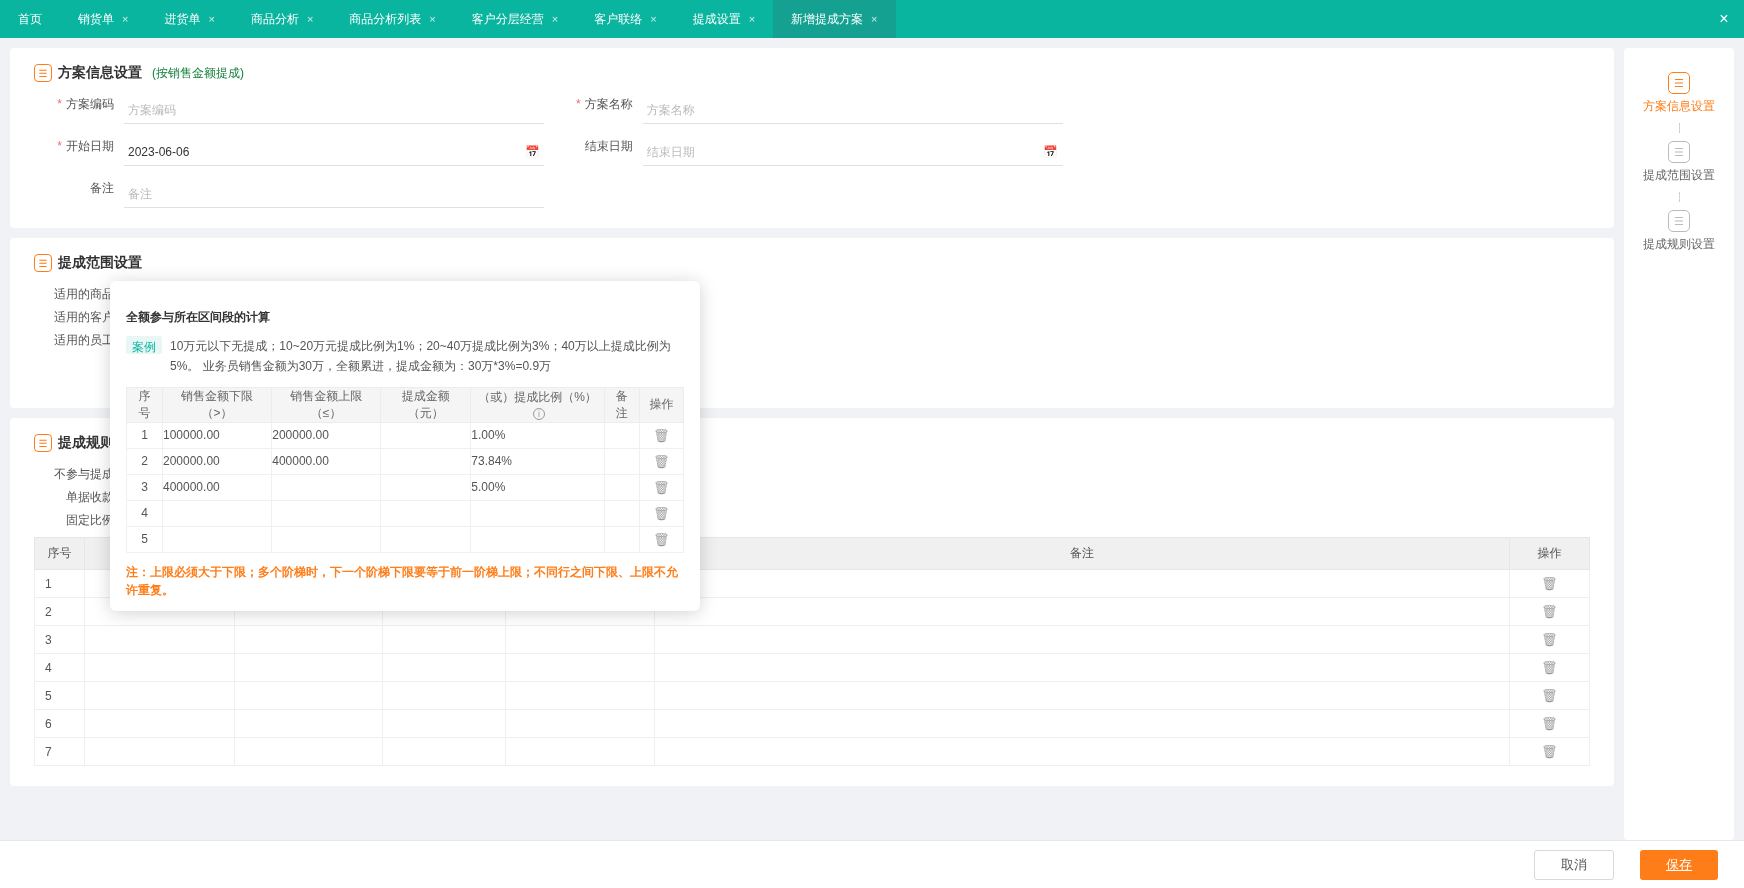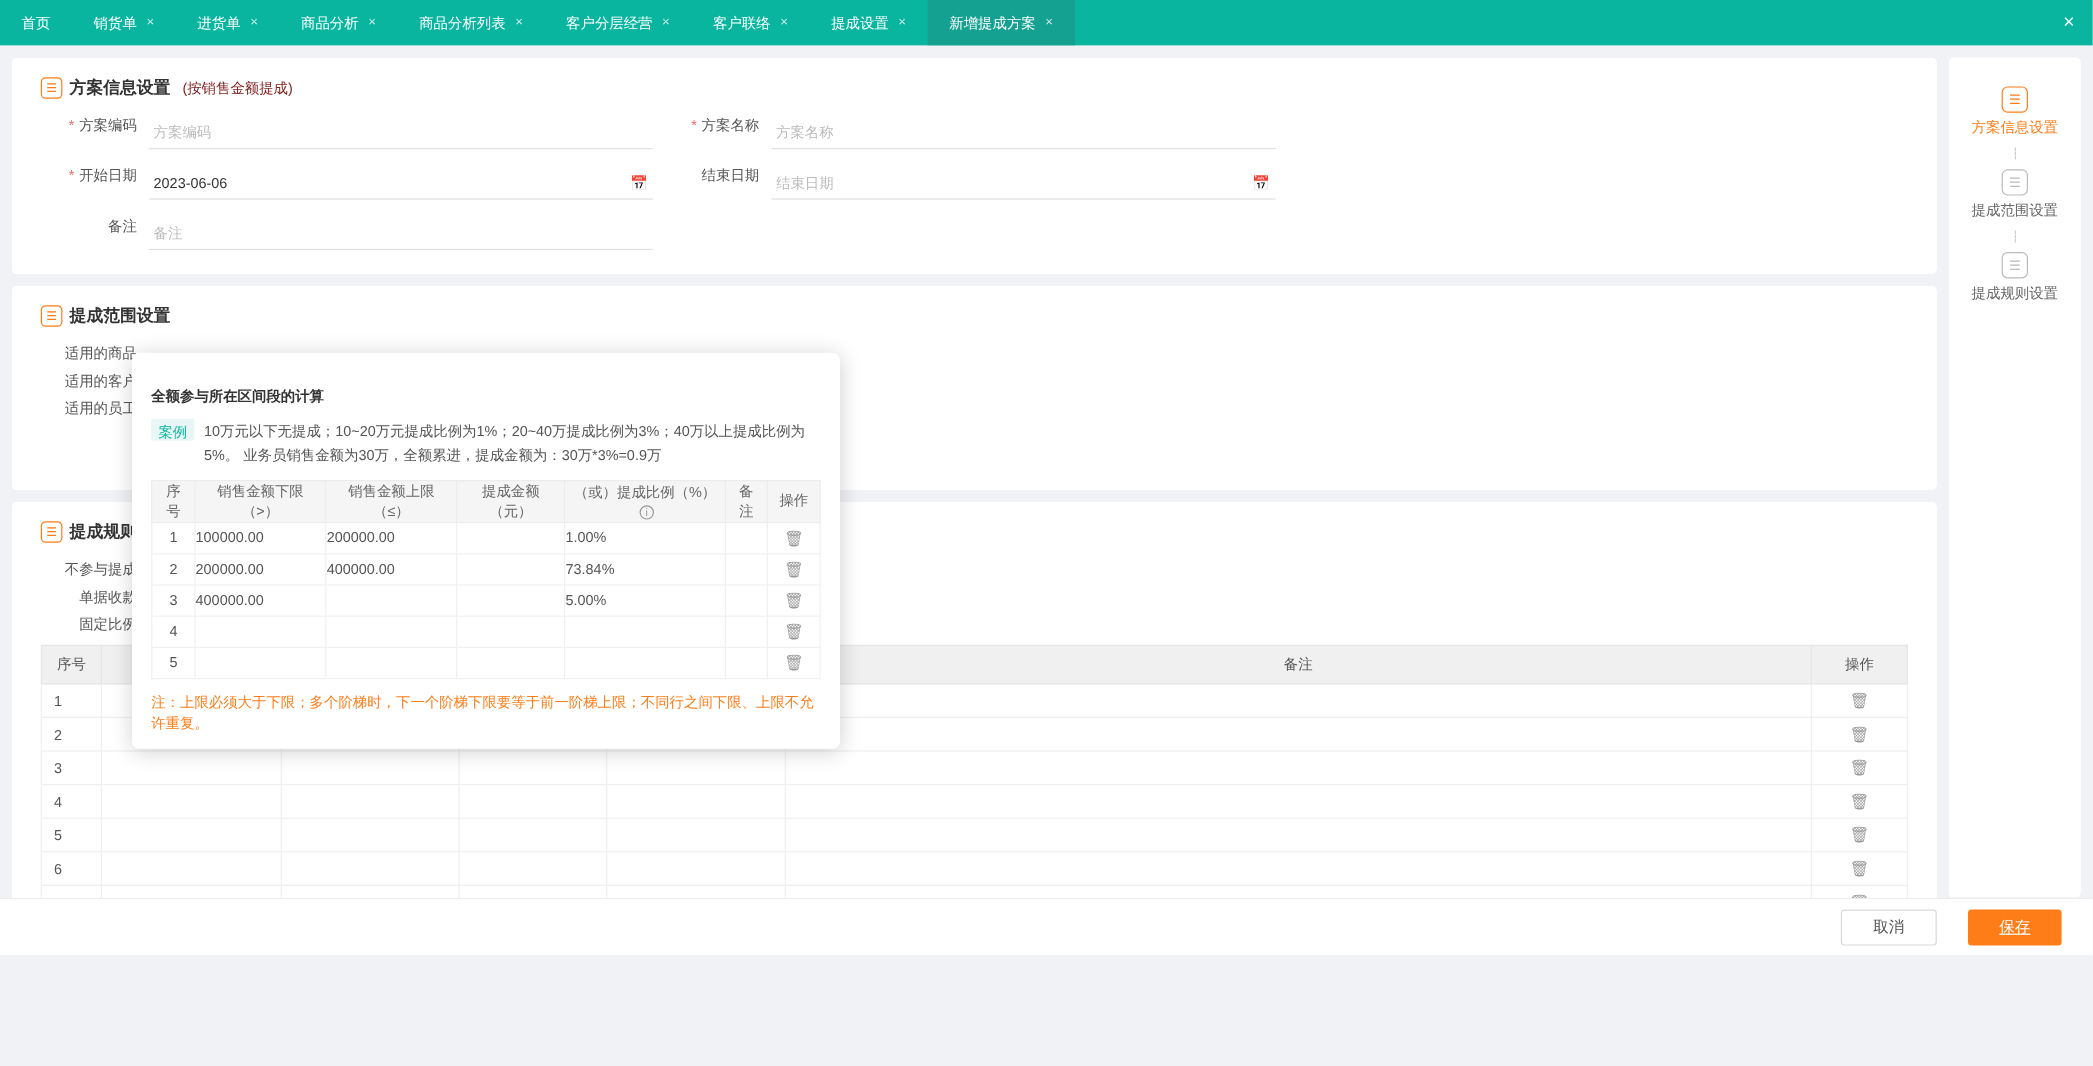--- a/index.html
+++ b/index.html
@@ -1,36 +1,36 @@
 <!DOCTYPE html>
 <html><head>
 <meta charset="utf-8">
 <style>
 * { margin:0; padding:0; box-sizing:border-box; font-family:"Microsoft YaHei","PingFang SC",Arial,sans-serif; font-size:12px; }
 body { background:#f0f2f5; color:#333; overflow:hidden; }
-.page { display:flex; flex-direction:column; height:796px; width:1744px; }
+.page { display:flex; flex-direction:column; height:888px; width:1744px; }
 
 
 .topbar { height:38px; background:#0ab5a0; display:flex; align-items:stretch; color:#fff; }
 .tab { padding:0 18px; display:flex; align-items:center; gap:6px; cursor:pointer; font-size:13px; }
 .tab.active { background:#14a191; }
 .tab .close-x { font-size:11px; opacity:.8; margin-left:2px; }
 .topbar-spacer { flex:1; }
 .topbar-close { width:40px; display:flex; align-items:center; justify-content:center; font-size:16px; cursor:pointer; }
 
 
 .body-row { flex:1; display:flex; background:#f0f2f5; padding:10px 10px 0 10px; gap:10px; overflow:hidden; position:relative; }
 .main-col { flex:1; display:flex; flex-direction:column; gap:10px; overflow-y:auto; min-width:0; }
 
 
 .panel { background:#fff; border-radius:4px; padding:16px 24px 20px 24px; }
 .panel-head { display:flex; align-items:center; gap:6px; margin-bottom:14px; }
 .panel-icon { width:18px; height:18px; border:1.5px solid #ff7d19; border-radius:4px; display:flex; align-items:center; justify-content:center; color:#ff7d19; font-size:10px; }
 .panel-title { font-weight:600; font-size:14px; }
-.panel-hint { color:#7f1d1d; margin-left:4px; }
+.panel-hint { color:#15803d; margin-left:4px; }
 
 
 .form-grid { display:grid; grid-template-columns:1fr 1fr 1fr; row-gap:14px; }
 .form-item { display:flex; align-items:flex-start; }
 .form-label { width:90px; text-align:right; padding-right:10px; color:#555; }
 .req::before { content:"*"; color:#f56c6c; margin-right:4px; }
 .form-field { flex:1; border-bottom:1px solid #e0e0e0; height:28px; display:flex; align-items:center; padding:0 4px; color:#333; max-width:420px; position:relative; }
 .form-field input { border:none; outline:none; width:100%; font-size:12px; color:#333; }
 .form-field input::placeholder { color:#bbb; }
 .date-icn { position:absolute; right:4px; color:#ff7d19; font-size:12px; }
@@ -56,30 +56,30 @@
 .rn-item.active .rn-icon { border-color:#ff7d19; color:#ff7d19; }
 .rn-sep { width:1px; height:10px; border-left:1px dashed #ccc; }
 
 
 .footer { height:48px; background:#fff; border-top:1px solid #e8e8e8; display:flex; justify-content:flex-end; align-items:center; padding:0 26px; gap:26px; }
 .btn { height:30px; padding:0 26px; border-radius:3px; cursor:pointer; display:flex; align-items:center; font-size:13px; }
 .btn-default { background:#fff; border:1px solid #d9d9d9; color:#555; }
 .btn-primary { background:#ff7d19; color:#fff; border:none;text-decoration:underline; }
 
 
-.popover { position:absolute; left:110px; top:256px; width:590px; background:#fff; border-radius:6px; box-shadow:0 2px 18px rgba(0,0,0,0.18); padding:28px 16px 12px 16px; z-index:50; font-size:12px; }
+.popover { position:absolute; left:110px; top:243px; width:590px; background:#fff; border-radius:6px; box-shadow:0 2px 18px rgba(0,0,0,0.18); padding:28px 16px 12px 16px; z-index:50; font-size:12px; }
 .popover-title { font-weight:600; margin-bottom:10px; }
 .popover-ex { display:flex; gap:8px; margin-bottom:10px; line-height:1.7; }
 .ex-badge { background:#e8f7f5; color:#0ab5a0; padding:1px 6px; border-radius:2px; height:18px; flex-shrink:0; }
 .popover-ex-text { color:#555; }
 .popover table { width:100%; border-collapse:collapse; }
 .popover th { background:#f5f5f5; height:28px; font-weight:normal; color:#666; border:1px solid #ececec; font-size:12px; padding:0 6px; }
 .popover td { height:26px; border:1px solid #f0f0f0; text-align:center; color:#555; }
 .popover td.num { text-align:left; padding-right:10px; }
-.popover-note { color:#ff7d19; margin-top:10px; line-height:1.5; }
+.popover-note { color:#ff7d19; margin-top:10px; line-height:1.5;font-weight:bold; }
 .info-dot { display:inline-flex; width:12px; height:12px; border:1px solid #999; border-radius:50%; align-items:center; justify-content:center; font-size:9px; color:#999; margin-left:3px; }
 
 
 .scope-row { margin:6px 0;text-decoration:underline; }
 .scope-label { display:inline-block; width:90px; text-align:right; padding-right:10px; color:#555; }
 </style>
 </head>
 <body>
 
 <div class="page">

